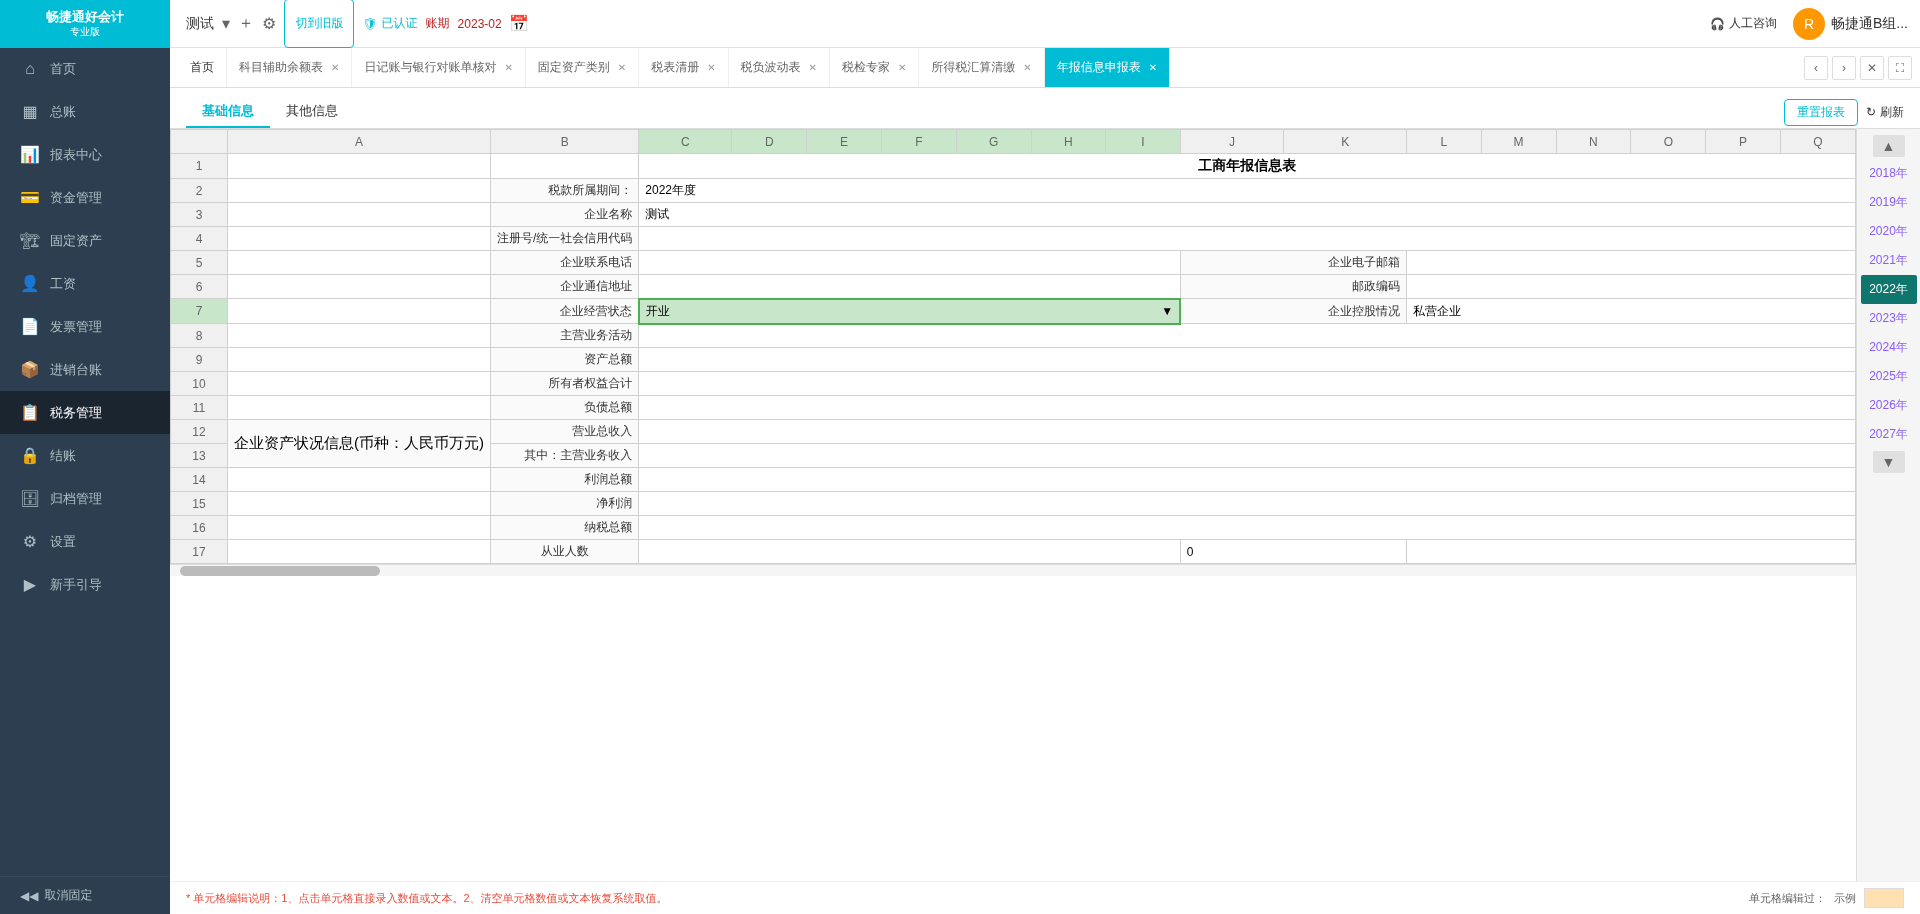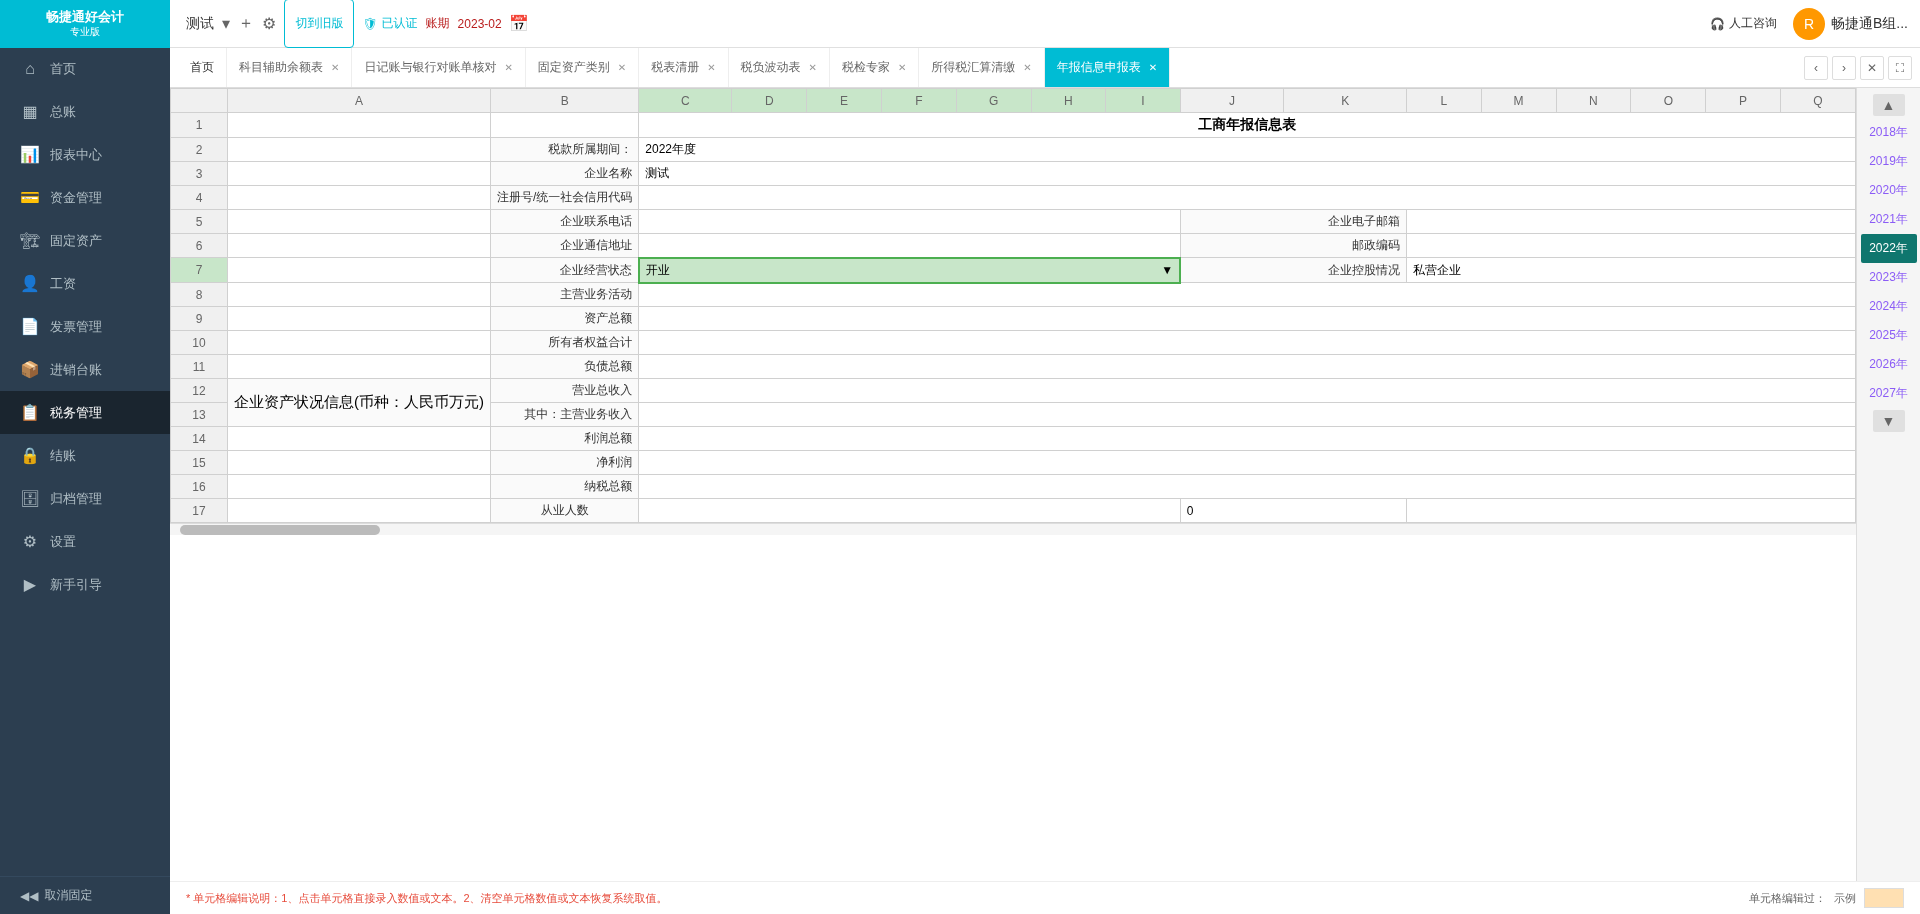--- a/index.html
+++ b/index.html
@@ -227,20 +227,35 @@
       <div class="tab-controls">
         <div class="tab-control-btn">‹</div>
         <div class="tab-control-btn">›</div>
         <div class="tab-control-btn">✕</div>
         <div class="tab-control-btn">⛶</div>
       </div>
     </div>
 
     <div class="page-content">
 
+      <div class="sub-tabs">
+        <div class="sub-tab active">
+          <span>基础信息</span>
+        </div>
+        <div class="sub-tab">
+          <span>其他信息</span>
+        </div>
+        <div class="sub-tab-actions">
+          <button class="reset-btn">重置报表</button>
+          <button class="refresh-btn">
+            <span>↻</span>
+            <span>刷新</span>
+          </button>
+        </div>
+      </div>
 
       <div class="spreadsheet-container">
         <div class="spreadsheet-main">
           <table class="sheet-table">
             <colgroup>
               <col style="width:32px">
               <col style="width:80px">
               <col style="width:130px">
               <col style="width:100px">
               <col style="width:80px">

